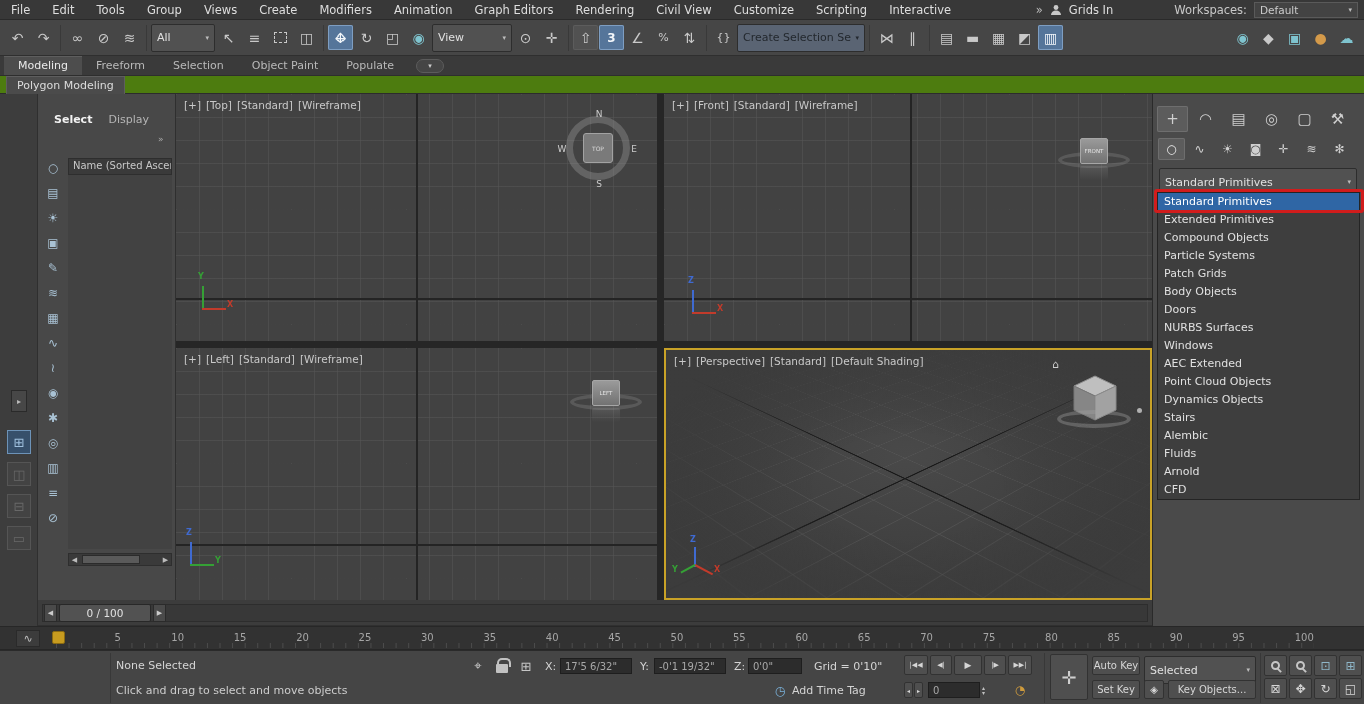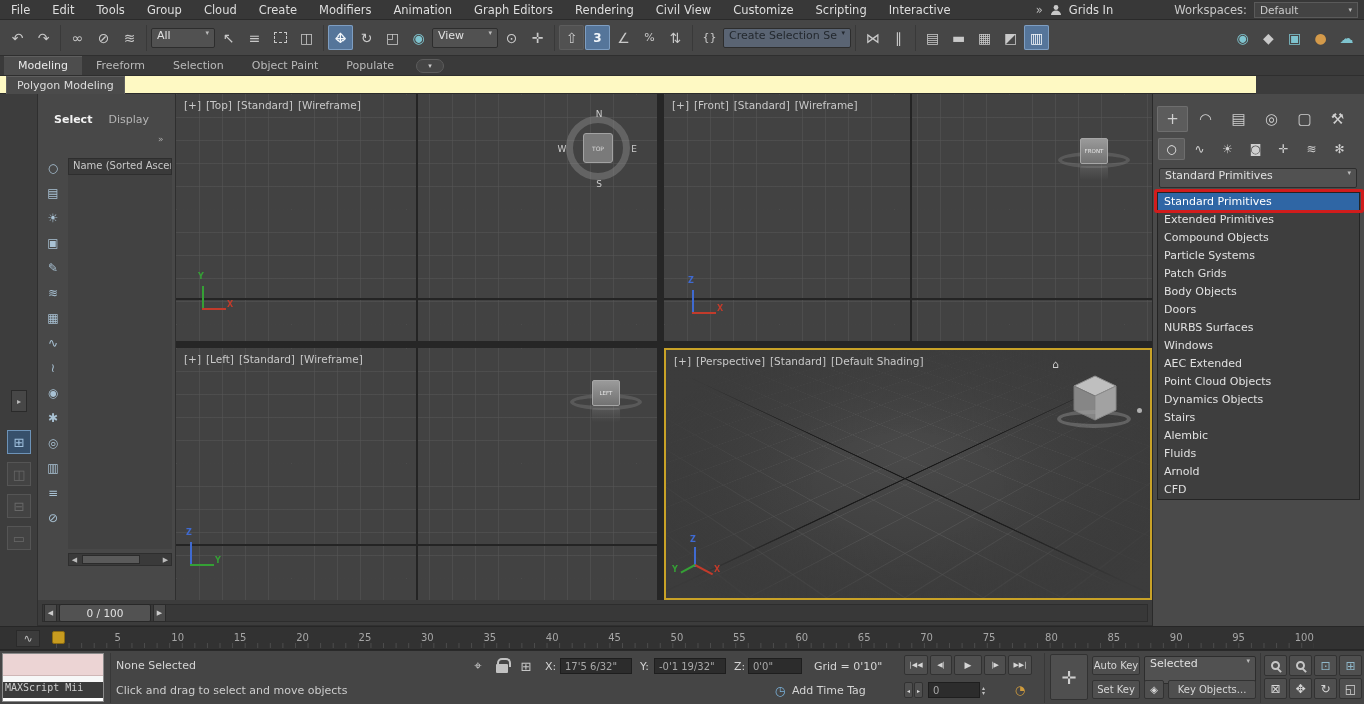--- a/index.html
+++ b/index.html
@@ -14,32 +14,32 @@
 .ws-dd{width:104px;height:16px;background:#434343;border:1px solid #5a5a5a;display:flex;align-items:center;padding:0 5px;font-size:10.5px;color:#cccccc}
 .ar{margin-left:auto;font-size:7px;color:#bdbdbd}
 
 
 #toolbar{position:absolute;left:0;top:20px;width:1364px;height:36px;background:#464646;border-bottom:1px solid #2f2f2f;display:flex;align-items:center;padding:0 5px;gap:1px;z-index:39}
 .tb{width:25px;height:25px;min-width:25px;display:flex;align-items:center;justify-content:center;color:#c9c9c9;font-size:14px;border-radius:2px;position:relative}
 .tb.on{background:#55759a;box-shadow:inset 0 0 0 1px #7e9ec2;color:#f2f6fa}
 .tb.box{box-shadow:inset 0 0 0 1px #5c5c5c;background:#515151}
 .c-teal{color:#7fc4cf}.c-org{color:#d49a4a}
 .sep{width:1px;height:26px;background:#393939;margin:0 3px;min-width:1px}
-.dd{height:20px;background:#515151;border:1px solid #2d2d2d;border-radius:2px;display:flex;padding:0 5px;font-size:11px;color:#e0e0e0;gap:4px}
+.dd{height:20px;background:#515151;border:1px solid #2d2d2d;border-radius:2px;display:flex;align-items:center;padding:13px 5px;font-size:11px;color:#e0e0e0;gap:4px}
 .dd.disabled{background:#5a6473;color:#23282e}
 .dd.disabled .ar{color:#23282e}
 .regbox{width:13px;height:11px;border:1px dashed #c9c9c9}
 .movewrap span{position:absolute;left:0;right:0;top:0;bottom:0;display:flex;align-items:center;justify-content:center}
 
 
 #ribbon{position:absolute;left:0;top:56px;width:1364px;height:20px;background:#3a3a3a;border-bottom:1px solid #2e2e2e;display:flex;align-items:stretch;padding-left:4px;font-size:11px}
 .rtab{padding:7px 14px;display:flex;align-items:center;color:#b9b9b9}
 .rtab.on{background:#4d4d4d;color:#e9e9e9;box-shadow:inset 0 1px 0 #5e5e5e}
 .rib-fly{width:28px;height:14px;margin:3px 0 0 8px;background:#454545;border:1px solid #5c5c5c;border-radius:7px;display:flex;align-items:center;justify-content:center;font-size:7px;color:#cccccc}
-#polybar{position:absolute;left:0;top:76px;width:1256px;height:18px;background:#fef9c3;border-bottom:1px solid #2c2c2c}
+#polybar{position:absolute;left:0;top:76px;width:1364px;height:18px;background:#4d7c0f;border-bottom:1px solid #2c2c2c}
 .polychip{position:absolute;left:6px;top:0;height:18px;padding:0 10px;background:#4b4b4b;border:1px solid #5e5e5e;border-bottom:none;display:flex;align-items:center;font-size:11px;color:#dcdcdc}
 
 
 #leftstrip{position:absolute;left:0;top:94px;width:38px;height:532px;background:#3d3d3d;border-right:1px solid #2f2f2f}
 .expander{position:absolute;left:11px;top:296px;width:16px;height:22px;background:#474747;border:1px solid #2a2a2a;color:#bbbbbb;font-size:8px;display:flex;align-items:center;justify-content:center}
 .laytab{position:absolute;left:7px;width:24px;height:24px;background:#434343;border:1px solid #555555;display:flex;align-items:center;justify-content:center;font-size:13px;color:#686868}
 .laytab.on{background:#37506b;border-color:#6d93b8;color:#9fc0de}
 
 
 #explorer{position:absolute;left:38px;top:94px;width:138px;height:506px;background:#484848;border-right:1px solid #2f2f2f}
@@ -128,21 +128,21 @@
 .spincol{display:flex;flex-direction:column;justify-content:center;line-height:5px;font-size:6px;color:#c0c0c0}
 </style>
 </head>
 <body>
 
 <div id="menubar">
   <span class="mi">File</span>
   <span class="mi">Edit</span>
   <span class="mi">Tools</span>
   <span class="mi">Group</span>
-  <span class="mi">Cloud</span>
+  <span class="mi">Views</span>
   <span class="mi">Create</span>
   <span class="mi">Modifiers</span>
   <span class="mi">Animation</span>
   <span class="mi">Graph Editors</span>
   <span class="mi">Rendering</span>
   <span class="mi">Civil View</span>
   <span class="mi">Customize</span>
   <span class="mi">Scripting</span>
   <span class="mi">Interactive</span>
   <div id="menu-right">
@@ -201,21 +201,21 @@
     </div>
   <div class="tb">
       <span>↻</span>
     </div>
   <div class="tb">
       <span>◰</span>
     </div>
   <div class="tb">
       <span class="c-teal">◉</span>
     </div>
-  <div class="dd" style="width:66px">
+  <div class="dd" style="width:80px">
     <span>View</span>
     <span class="ar">▾</span>
   </div>
   <div class="tb">
       <span>⊙</span>
     </div>
   <div class="tb">
       <span>✛</span>
     </div>
   <div class="sep"></div>
@@ -588,25 +588,20 @@
     <span class="tick">80</span>
     <span class="tick">85</span>
     <span class="tick">90</span>
     <span class="tick">95</span>
     <span class="tick">100</span>
   </div>
   <div class="ruler-ticks"></div>
 </div>
 
 <div id="statusbar">
-  <div class="msx">
-    <div class="msx-pink"></div>
-    <div class="msx-white"></div>
-    <div class="msx-dark">MAXScript Mii</div>
-  </div>
   <div class="vsep" style="left:110px"></div>
   <span class="stext" style="left:116px;top:8px">None Selected</span>
   <span class="stext" style="left:116px;top:33px;color:#cccccc">Click and drag to select and move objects</span>
 
   <div class="sb-ico" style="left:468px;top:5px">
       <span>⌖</span>
     </div>
   <div class="sb-ico" style="left:492px;top:5px">
       <span class="lockico"></span>
     </div>

